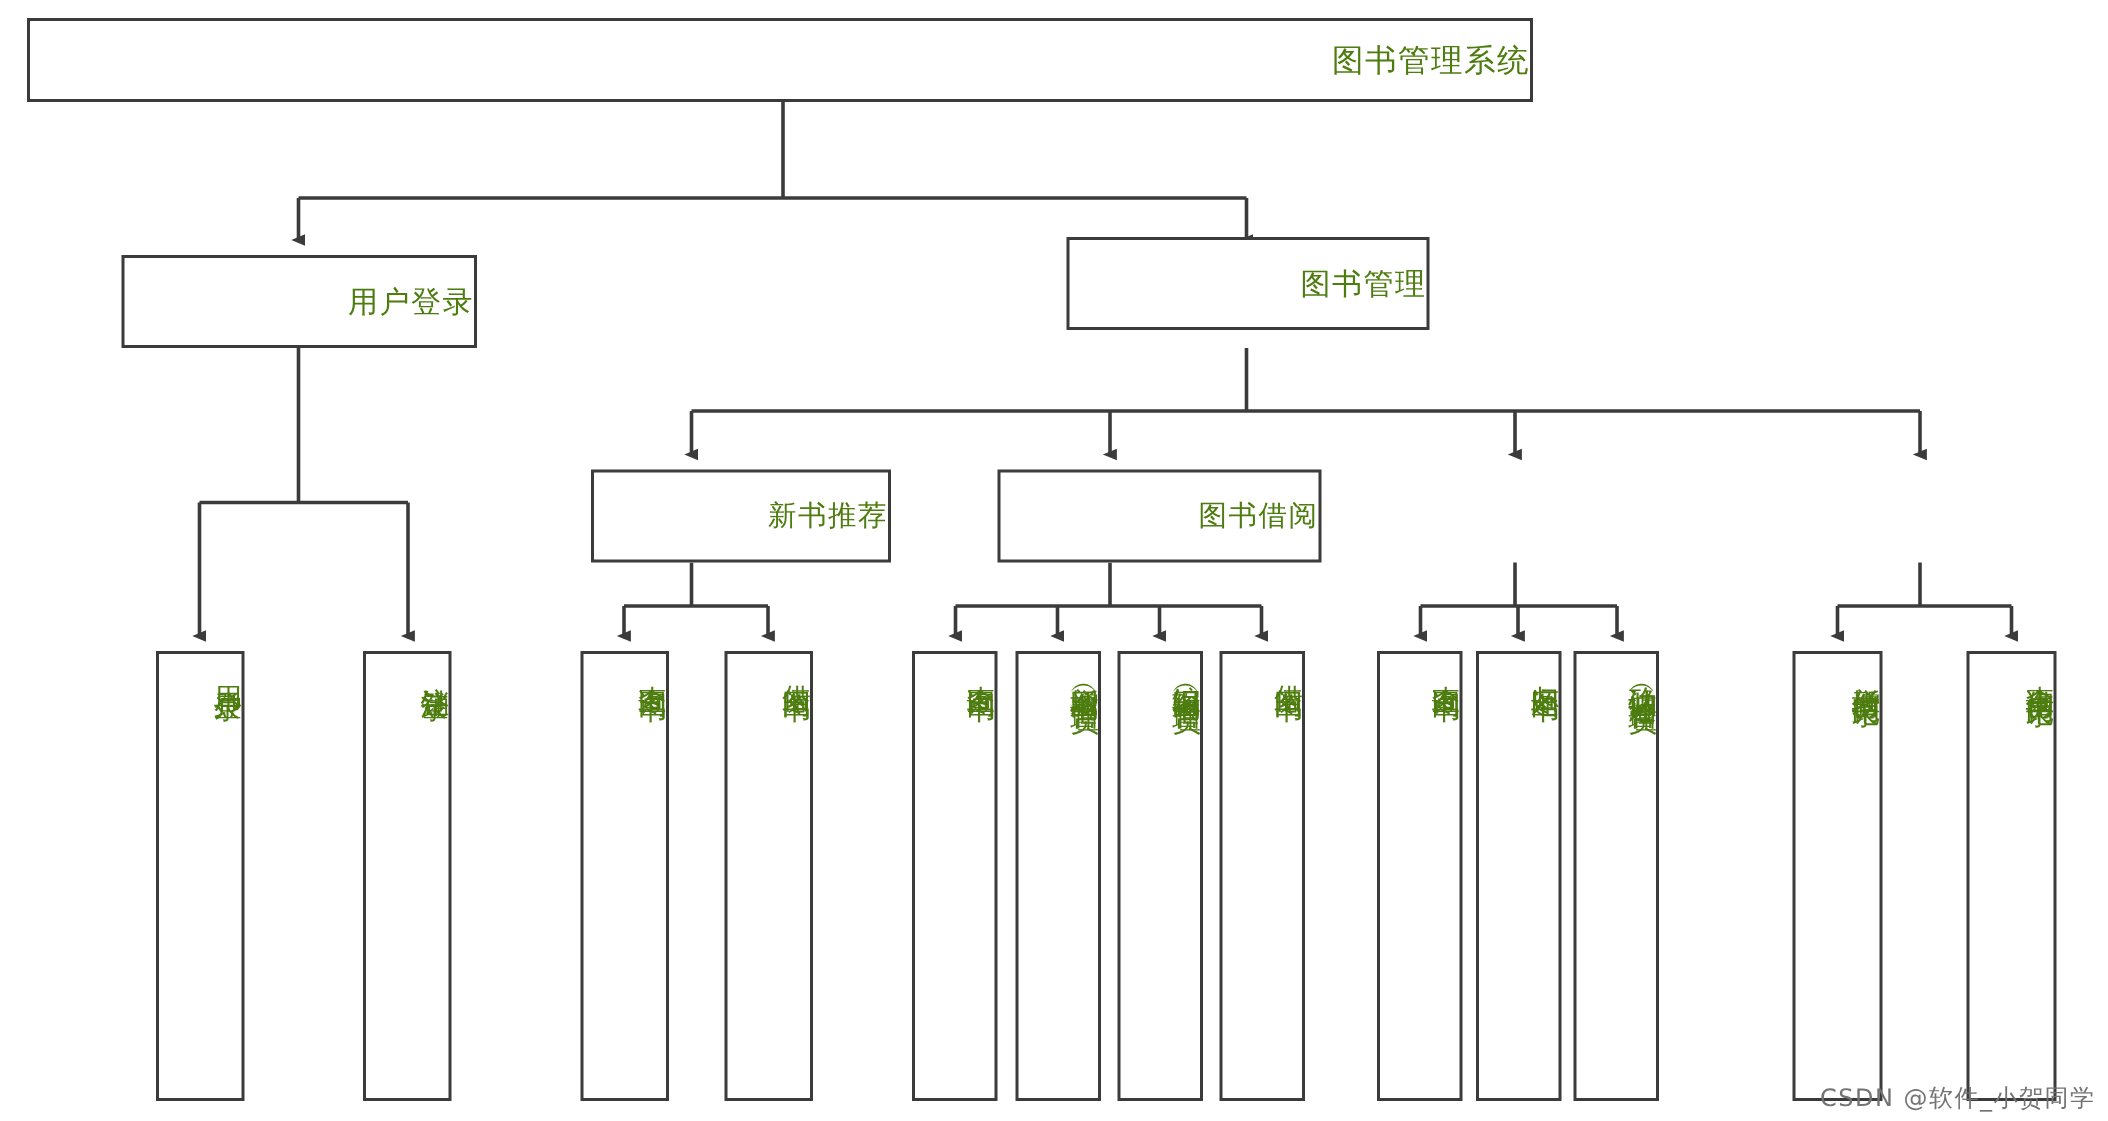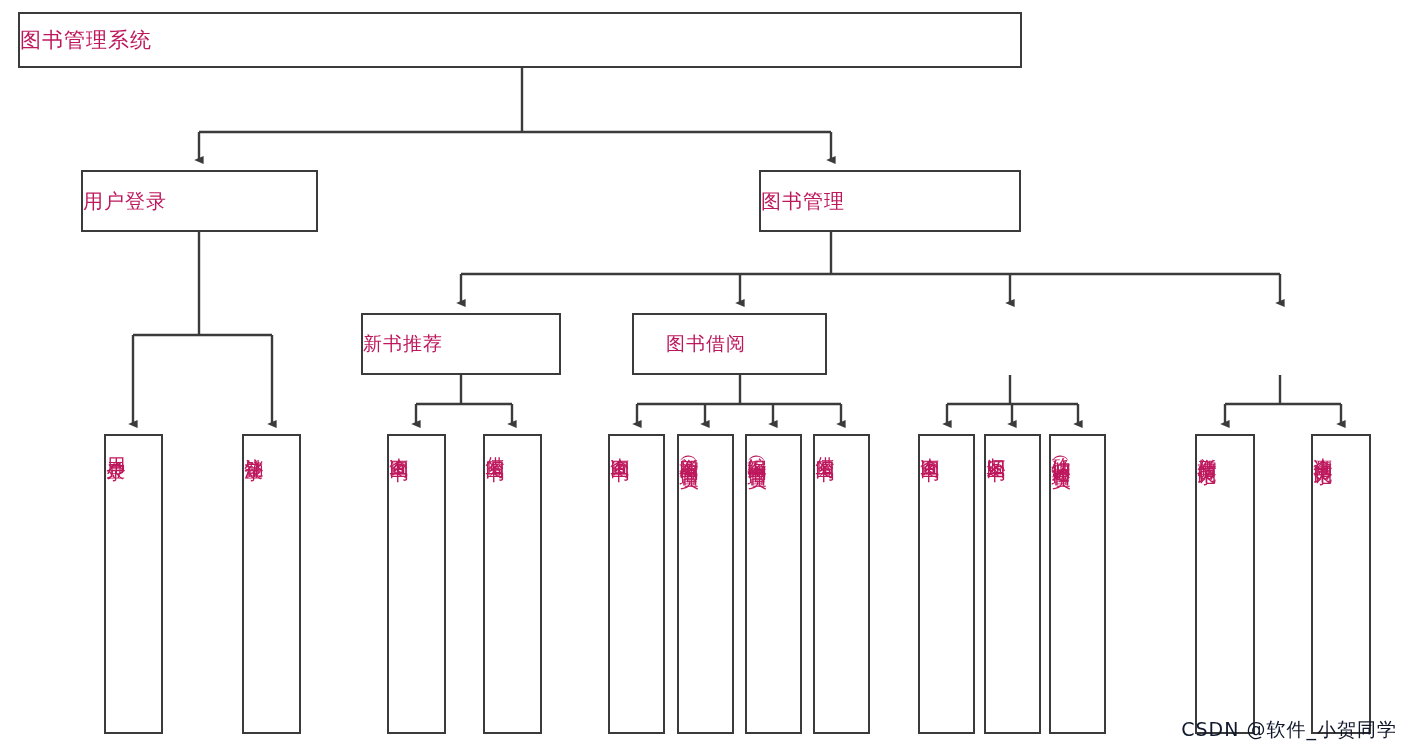--- a/index.html
+++ b/index.html
@@ -26,33 +26,34 @@
     height: 747px;
     pointer-events: none;
   }
   .node {
     position: absolute;
     box-sizing: border-box;
     border: 2px solid #3b3b3b;
     background: #ffffff;
     display: flex;
     align-items: center;
-    justify-content: flex-start;
+    justify-content: flex-end;
     text-align: center;
-    color: #be185d;
+    color: #4d7c0f;
   }
   .node.level0 {
     border-width: 2px;
     font-size: 21px;
   }
   .node.level1 {
     font-size: 20px;
   }
   .node.level2 {
     font-size: 19px;
+    margin-left: 33px;
   }
   .node.leaf {
     font-size: 19px;
     padding: 6px 0 6px 0;
     align-items: flex-start;
   }
   .vtext {
     writing-mode: vertical-rl;
     text-orientation: upright;
     letter-spacing: 2px;
@@ -61,22 +62,22 @@
     display: block;
   }
   .htext {
     white-space: nowrap;
     letter-spacing: 1px;
   }
   .watermark {
     position: absolute;
     right: 8px;
     bottom: 4px;
-    font-size: 19px;
-    color: #0f172a;
+    font-size: 16px;
+    color: #737373;
     letter-spacing: 1px;
     white-space: nowrap;
     user-select: none;
   }
 </style>
 </head>
 <body>
 
 <div id="canvas">
 
@@ -130,28 +131,28 @@
     </g>
   </svg>
 
   <div class="node level0" style="left:18px; top:12px; width:1004px; height:56px;">
     <span class="htext">图书管理系统</span>
   </div>
 
   <div class="node level1" style="left:81px; top:170px; width:237px; height:62px;">
     <span class="htext">用户登录</span>
   </div>
-  <div class="node level1" style="left:711px; top:170px; width:262px; height:62px;margin-left:48px;">
+  <div class="node level1" style="left:711px; top:158px; width:242px; height:62px;">
     <span class="htext">图书管理</span>
   </div>
 
   <div class="node level2" style="left:361px; top:313px; width:200px; height:62px;">
     <span class="htext">新书推荐</span>
   </div>
-  <div class="node level2" style="left:632px; top:313px; width:195px; height:62px;padding-left:32px;">
+  <div class="node level2" style="left:632px; top:313px; width:216px; height:62px;padding-left:32px;">
     <span class="htext">图书借阅</span>
   </div>
 
   <div class="node leaf" style="left:104px; top:434px; width:59px; height:300px;">
     <span class="vtext">用户登录</span>
   </div>
   <div class="node leaf" style="left:242px; top:434px; width:59px; height:300px;">
     <span class="vtext">注销登录</span>
   </div>
 

